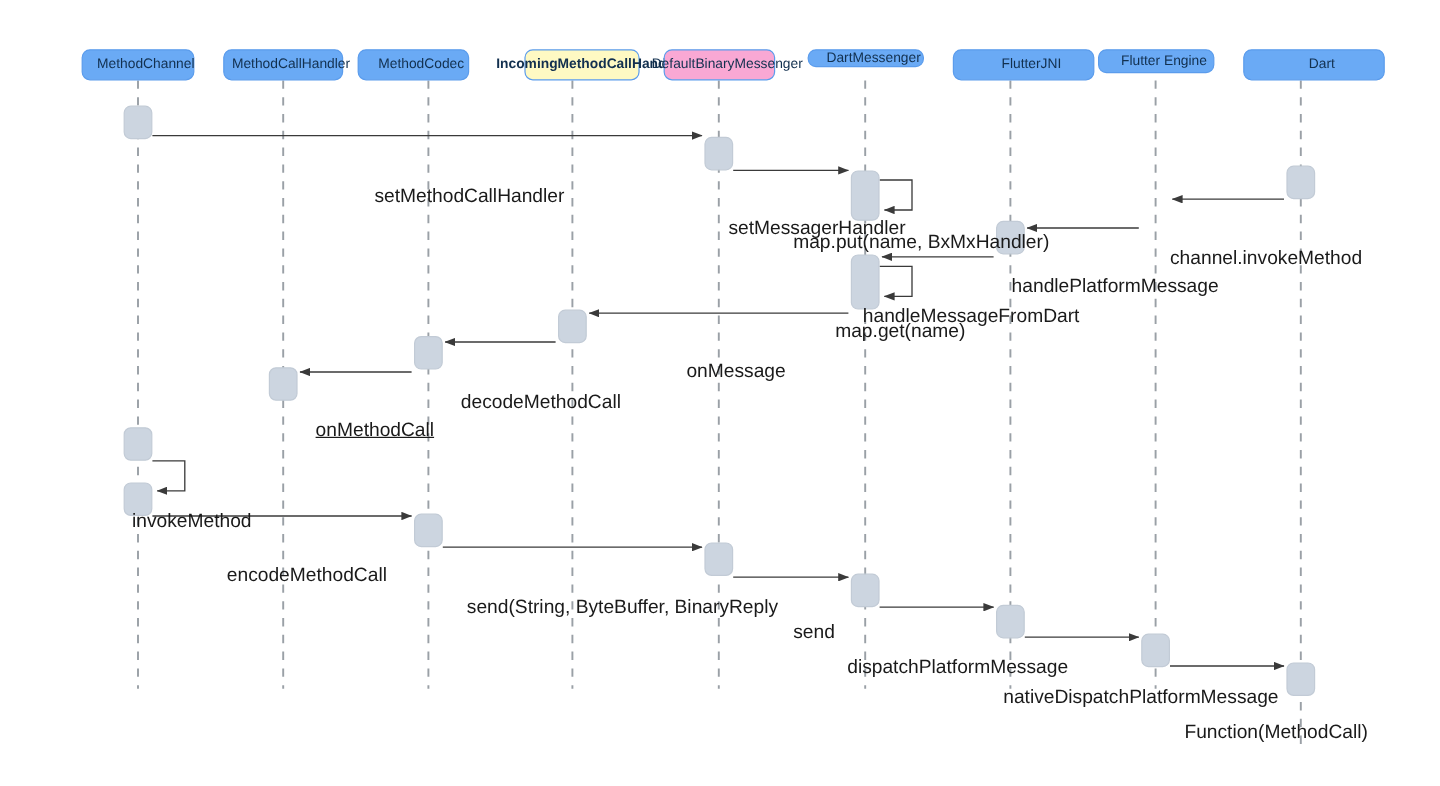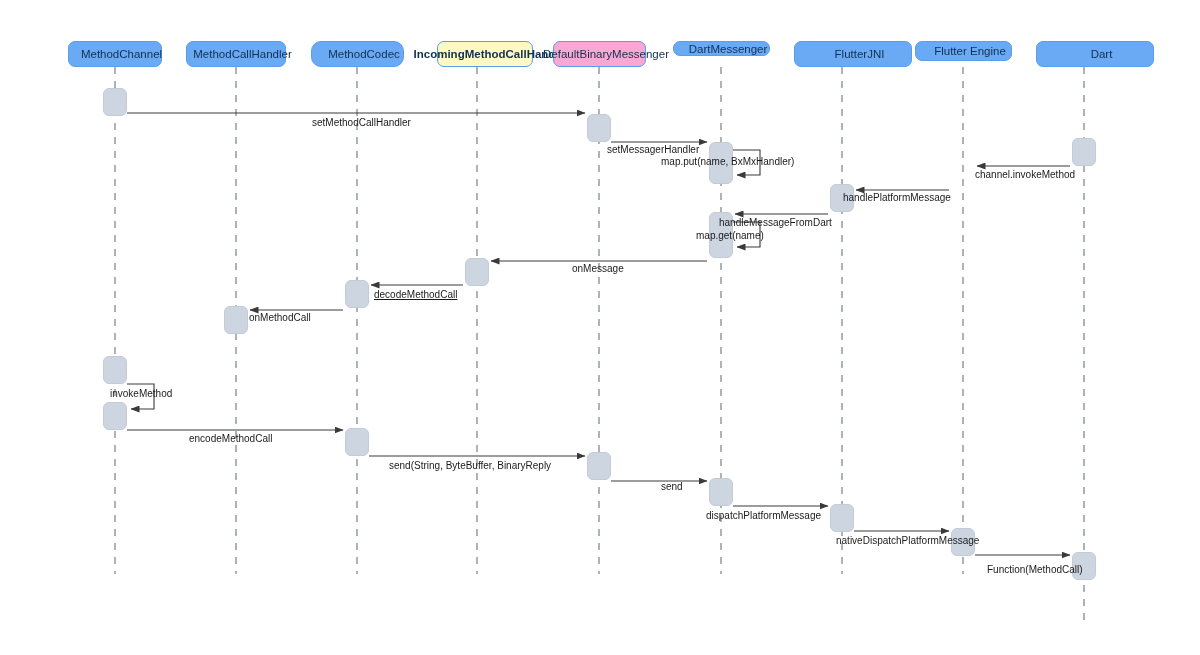--- a/index.html
+++ b/index.html
@@ -7,22 +7,22 @@
   #diagram{position:relative;width:1200px;height:655px;background:#ffffff;}
   svg.layer{position:absolute;left:0;top:0;width:1200px;height:655px;overflow:visible;}
   .participant-box{
     position:absolute;box-sizing:border-box;
     background:#6aaaf5;border:1px solid #5b9cec;border-radius:7px;
     display:flex;align-items:center;justify-content:center;
     color:#12304f;font-size:11.5px;white-space:nowrap;
   }
   .participant-box span{display:block;margin-left:13px;}
   .msg-label{
-    position:absolute;color:#1a1a1a;font-size:10px;
-    white-space:nowrap;line-height:13px;
+    position:absolute;color:#1a1a1a;font-size:16px;
+    white-space:nowrap;line-height:13px;margin-top:41px;
   }
   .activation{
     position:absolute;background:#ccd5e0;border:1px solid #c2cbd6;
     border-radius:6px;box-sizing:border-box;
   }
 </style>
 </head>
 <body>
 
 <div id="diagram">
@@ -64,21 +64,21 @@
       </g>
   </svg>
 
   <div id="participants-layer">
       <div class="participant-box" style="left: 68px; top: 41px; width: 94px; height: 26px; background: rgb(106, 170, 245); border-color: rgb(91, 156, 236); color: rgb(18, 48, 79);">
         <span>MethodChannel</span>
       </div>
       <div class="participant-box" style="left: 186px; top: 41px; width: 100px; height: 26px; background: rgb(106, 170, 245); border-color: rgb(91, 156, 236); color: rgb(18, 48, 79);">
         <span>MethodCallHandler</span>
       </div>
-      <div class="participant-box" style="left: 311px; top: 41px; width: 93px; height: 26px; background: rgb(106, 170, 245); border-color: rgb(91, 156, 236); color: rgb(18, 48, 79); border-radius: 10px;">
+      <div class="participant-box" style="left: 298px; top: 41px; width: 93px; height: 26px; background: rgb(106, 170, 245); border-color: rgb(91, 156, 236); color: rgb(18, 48, 79);">
         <span>MethodCodec</span>
       </div>
       <div class="participant-box" style="left: 437px; top: 41px; width: 96px; height: 26px; background: #fef9c3; border-color: rgb(91, 156, 236); color: rgb(18, 48, 79); font-weight: bold;">
         <span>IncomingMethodCallHandler</span>
       </div>
       <div class="participant-box" style="left: 553px; top: 41px; width: 93px; height: 26px; background: #f9a8d4; border-color: rgb(91, 156, 236); color: rgb(18, 48, 79);">
         <span>DefaultBinaryMessenger</span>
       </div>
       <div class="participant-box" style="left: 673px; top: 41px; width: 97px; height: 15px; background: rgb(106, 170, 245); border-color: rgb(91, 156, 236); color: rgb(18, 48, 79);">
         <span>DartMessenger</span>
@@ -114,22 +114,22 @@
     </div>
   <div id="labels-layer">
       <div class="msg-label" style="left: 312px; top: 116px; color: rgb(26, 26, 26);">setMethodCallHandler</div>
       <div class="msg-label" style="left: 607px; top: 143px; color: rgb(26, 26, 26);">setMessagerHandler</div>
       <div class="msg-label" style="left: 661px; top: 155px; color: rgb(26, 26, 26);">map.put(name, BxMxHandler)</div>
       <div class="msg-label" style="left: 975px; top: 168px; color: rgb(26, 26, 26);">channel.invokeMethod</div>
       <div class="msg-label" style="left: 843px; top: 191px; color: rgb(26, 26, 26);">handlePlatformMessage</div>
       <div class="msg-label" style="left: 719px; top: 216px; color: rgb(26, 26, 26);">handleMessageFromDart</div>
       <div class="msg-label" style="left: 696px; top: 229px; color: rgb(26, 26, 26);">map.get(name)</div>
       <div class="msg-label" style="left: 572px; top: 262px; color: rgb(26, 26, 26);">onMessage</div>
-      <div class="msg-label" style="left: 374px; top: 288px; color: rgb(26, 26, 26); text-decoration: underline;">decodeMethodCall</div>
-      <div class="msg-label" style="left: 249px; top: 311px; color: rgb(26, 26, 26);">onMethodCall</div>
+      <div class="msg-label" style="left: 384px; top: 288px; color: rgb(26, 26, 26);">decodeMethodCall</div>
+      <div class="msg-label" style="left: 263px; top: 311px; color: rgb(26, 26, 26); text-decoration: underline;">onMethodCall</div>
       <div class="msg-label" style="left: 110px; top: 387px; color: rgb(26, 26, 26);">invokeMethod</div>
       <div class="msg-label" style="left: 189px; top: 432px; color: rgb(26, 26, 26);">encodeMethodCall</div>
       <div class="msg-label" style="left: 389px; top: 459px; color: rgb(26, 26, 26);">send(String, ByteBuffer, BinaryReply</div>
       <div class="msg-label" style="left: 661px; top: 480px; color: rgb(26, 26, 26);">send</div>
       <div class="msg-label" style="left: 706px; top: 509px; color: rgb(26, 26, 26);">dispatchPlatformMessage</div>
       <div class="msg-label" style="left: 836px; top: 534px; color: rgb(26, 26, 26);">nativeDispatchPlatformMessage</div>
       <div class="msg-label" style="left: 987px; top: 563px; color: rgb(26, 26, 26);">Function(MethodCall)</div>
     </div>
 </div>
 

